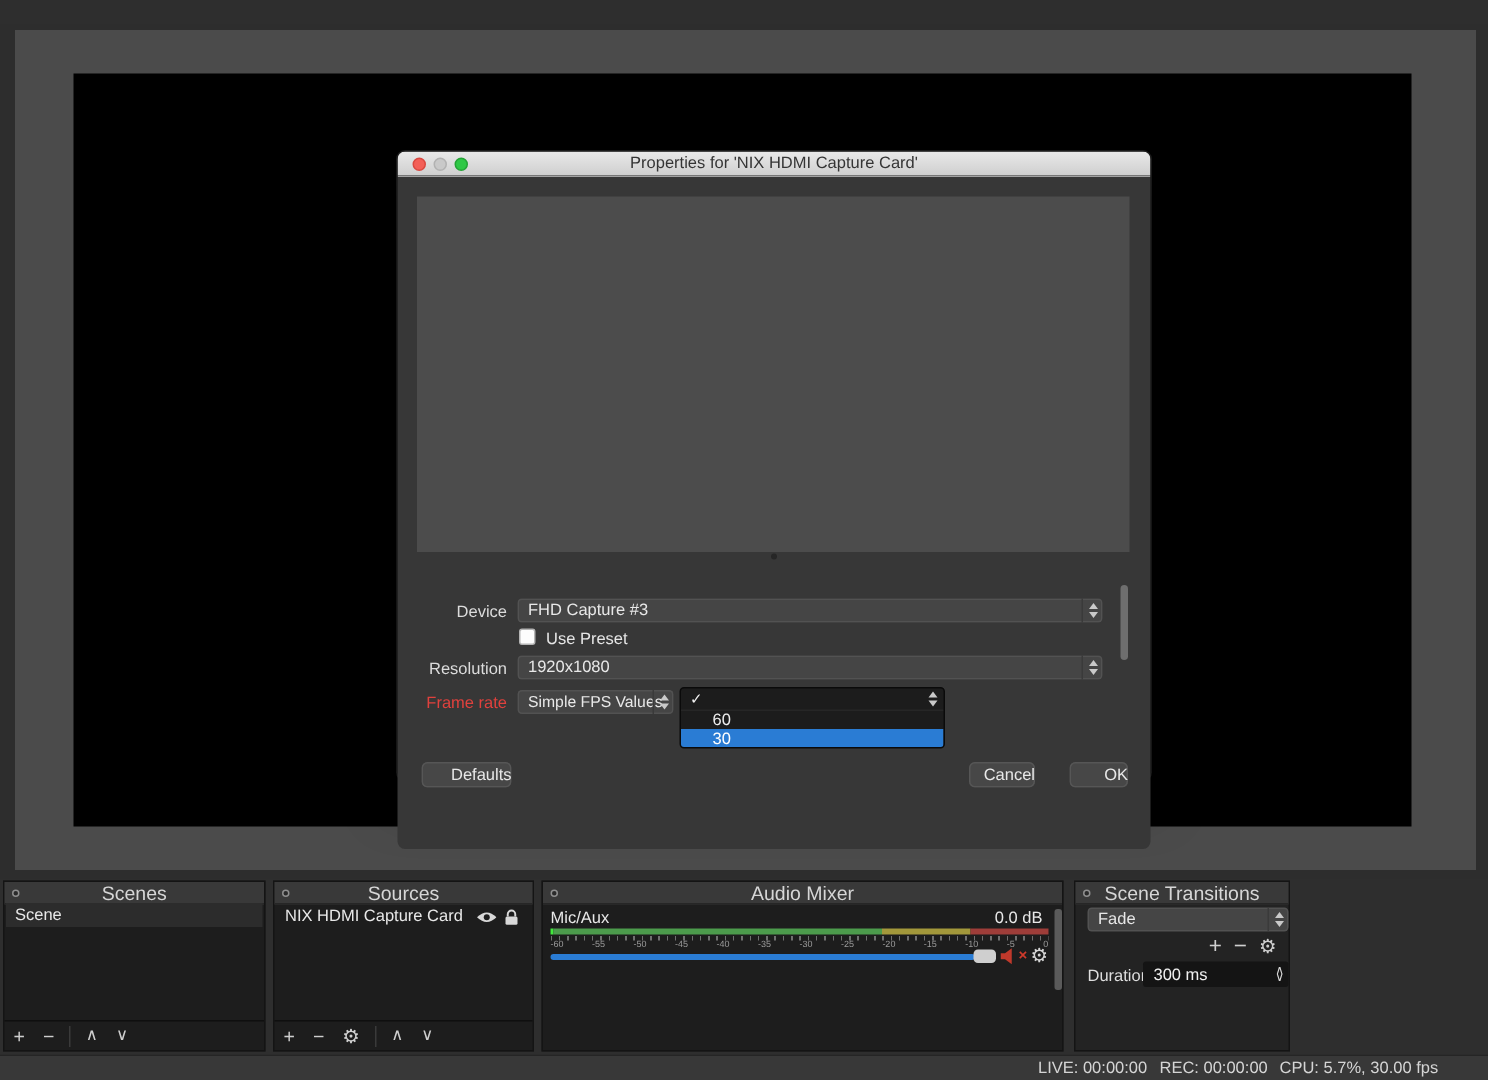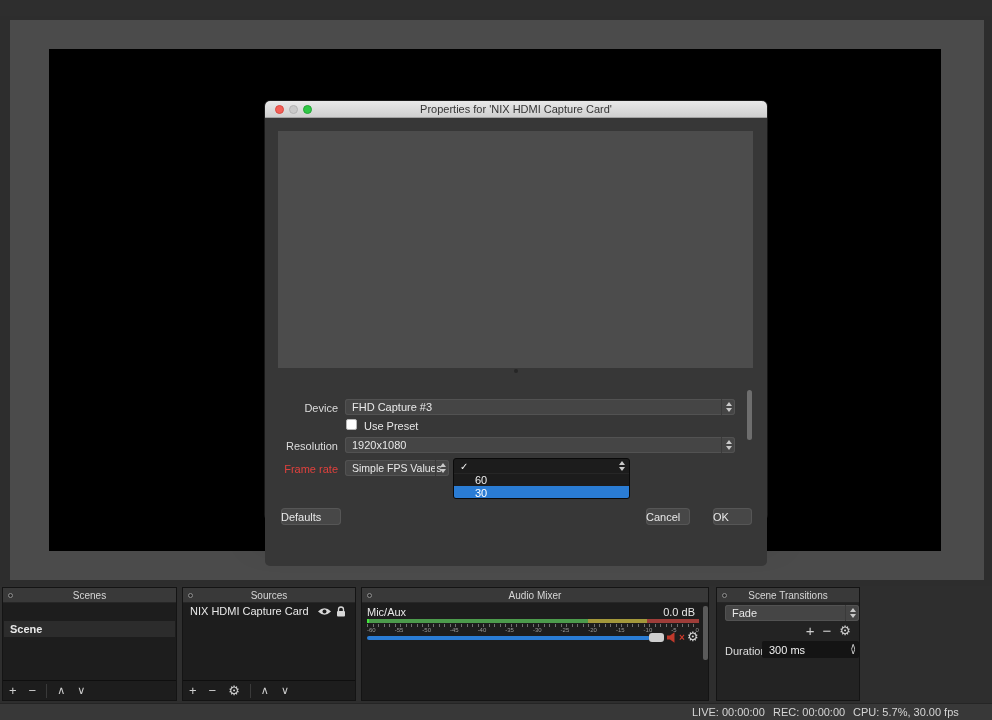--- a/index.html
+++ b/index.html
@@ -19,21 +19,21 @@
 
   
   .main-bg { left:0; top:16px; width:992px; height:570px; background:#2d2d2d; }
   .main-inner { left:10px; top:20px; width:974px; height:560px; background:#4b4b4b; }
   .canvas { left:49px; top:49px; width:892px; height:502px; background:#000; }
 
   
   .panel { background:#1d1d1d; border:1px solid #141414; }
   .panel-header { position:absolute; left:0; top:0; right:0; height:15px; background:#393939;
     border-bottom:1px solid #262626; display:flex; align-items:center; justify-content:center; }
-  .panel-header .ptitle { font-size:10px; color:#d6d6d6; }
+  .panel-header .ptitle { font-size:13px; color:#d6d6d6; }
   .dock-dot { position:absolute; left:5px; top:5px; width:5px; height:5px; border-radius:50%;
     background:#2a2a2a; border:1px solid #8f8f8f; }
   .ptoolbar { position:absolute; left:0; right:0; bottom:0; height:20px; border-top:1px solid #0f0f0f;
     display:flex; align-items:center; color:#cfcfcf; }
   .tool-ic { font-size:13px; line-height:1; color:#cfcfcf; padding:0 6px; cursor:default; }
   .tool-sep { width:1px; height:14px; background:#3a3a3a; margin:0 4px; }
   .list-row { position:absolute; left:1px; right:1px; height:16px; display:flex; align-items:center;
     font-size:11px; color:#e8e8e8; padding-left:6px; }
 
   .p-scenes { left:2px; top:587px; width:175px; height:114px; }
@@ -128,39 +128,39 @@
   .popup { position:absolute; left:188px; top:340px; width:177px; height:41px; background:#1c1c1c;
     border:1px solid #0a0a0a; border-radius:3px; overflow:hidden; z-index:5; }
   .popup-top { position:relative; height:15px; display:flex; align-items:center; padding-left:6px;
     color:#f2f2f2; font-size:10px; border-bottom:1px solid #262626; }
   .popup-opt { height:12px; display:flex; align-items:center; padding-left:21px;
     font-size:11px; color:#ededed; }
   .popup-opt.sel { height:13px; background:#2a7cd4; color:#fff; }
   .dlg-scroll { position:absolute; left:482px; top:272px; width:5px; height:50px;
     background:#6e6e6e; border-radius:2.5px; }
   .dlg-btn { position:absolute; top:390px; height:17px; background:#474747; border-radius:4px;
-    box-shadow:inset 0 0 0 1px #565656; display:flex; align-items:center; justify-content:flex-start;
+    box-shadow:inset 0 0 0 1px #565656; display:flex; align-items:center; justify-content:flex-end;
     font-size:11px; color:#e8e8e8; cursor:default; }
 </style>
 </head>
 <body>
 
 <div class="page">
 
 
   <div class="abs main-bg"></div>
   <div class="abs main-inner"></div>
   <div class="abs canvas"></div>
 
   <div class="abs panel p-scenes">
     <div class="panel-header">
       <span class="dock-dot"></span>
       <span class="ptitle">Scenes</span>
     </div>
-    <div class="list-row row-selected" style="top:33px;font-weight:bold;">
+    <div class="list-row row-selected" style="top:14px;">
       <span>Scene</span>
     </div>
     <div class="ptoolbar">
       <span class="tool-ic"><span>+</span></span>
       <span class="tool-ic"><span>−</span></span>
       <span class="tool-sep"></span>
       <span class="tool-ic" style="font-size:11px;"><span>∧</span></span>
       <span class="tool-ic" style="font-size:11px;"><span>∨</span></span>
     </div>
   </div>

